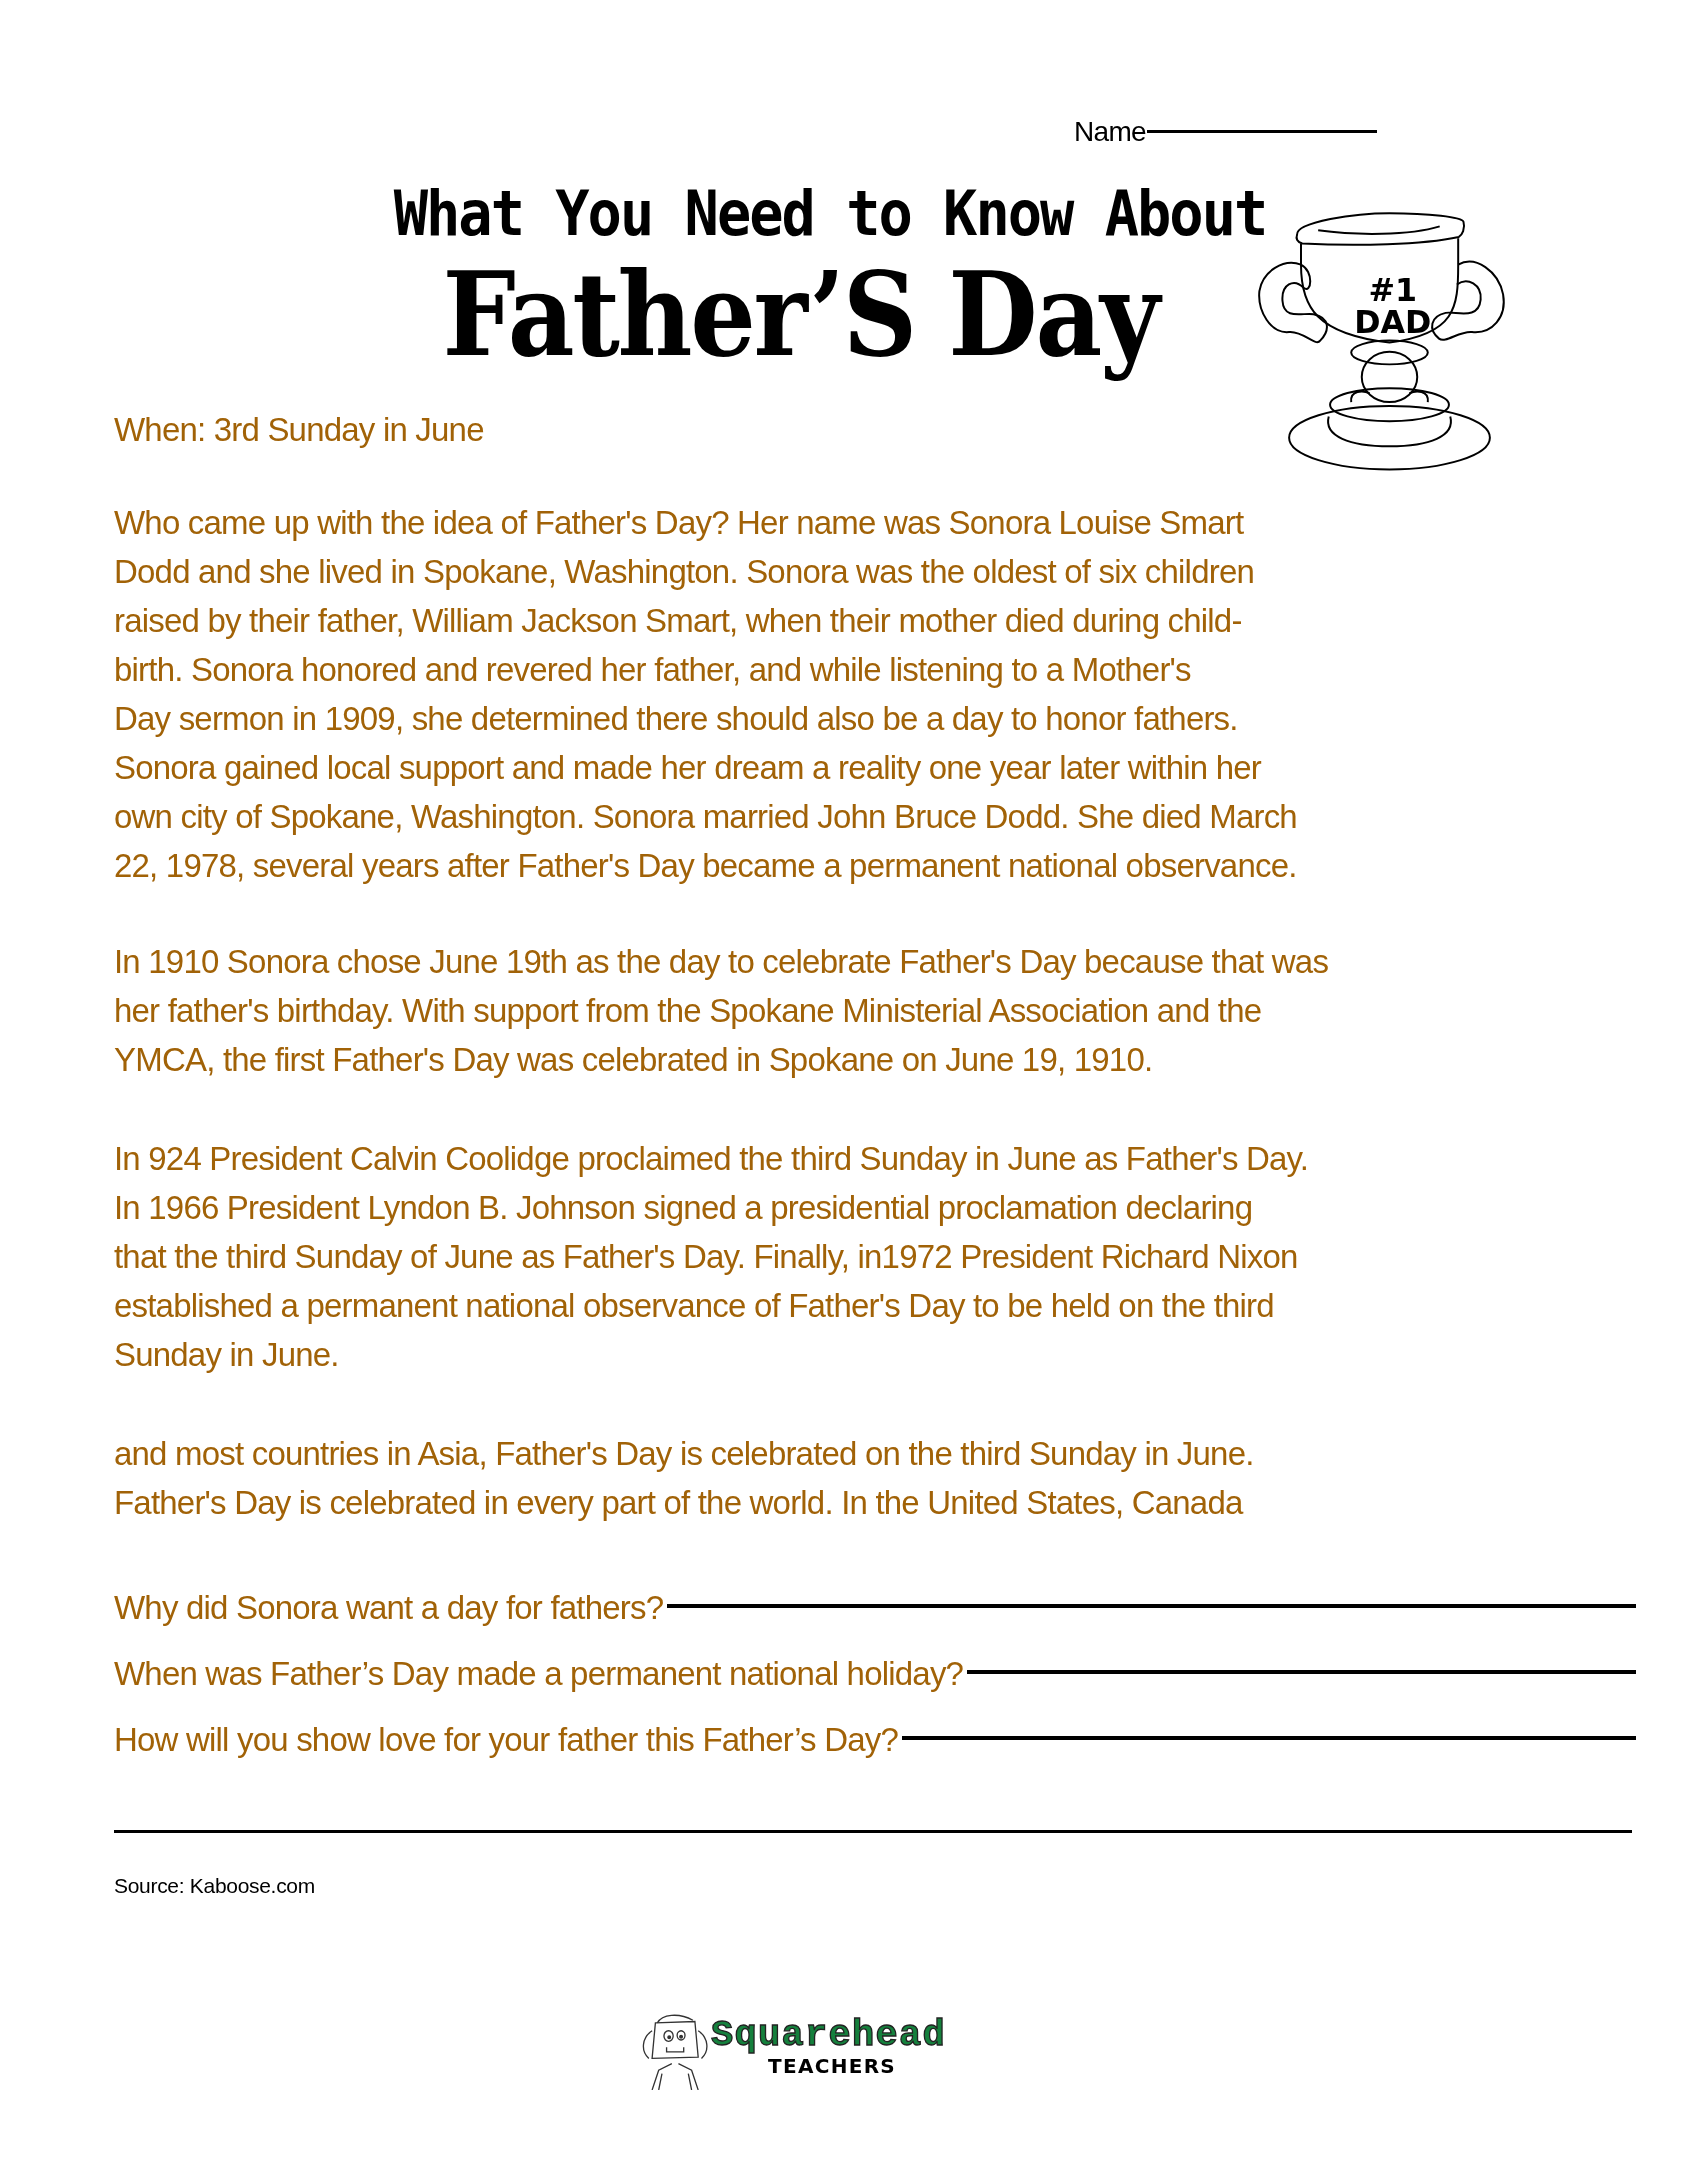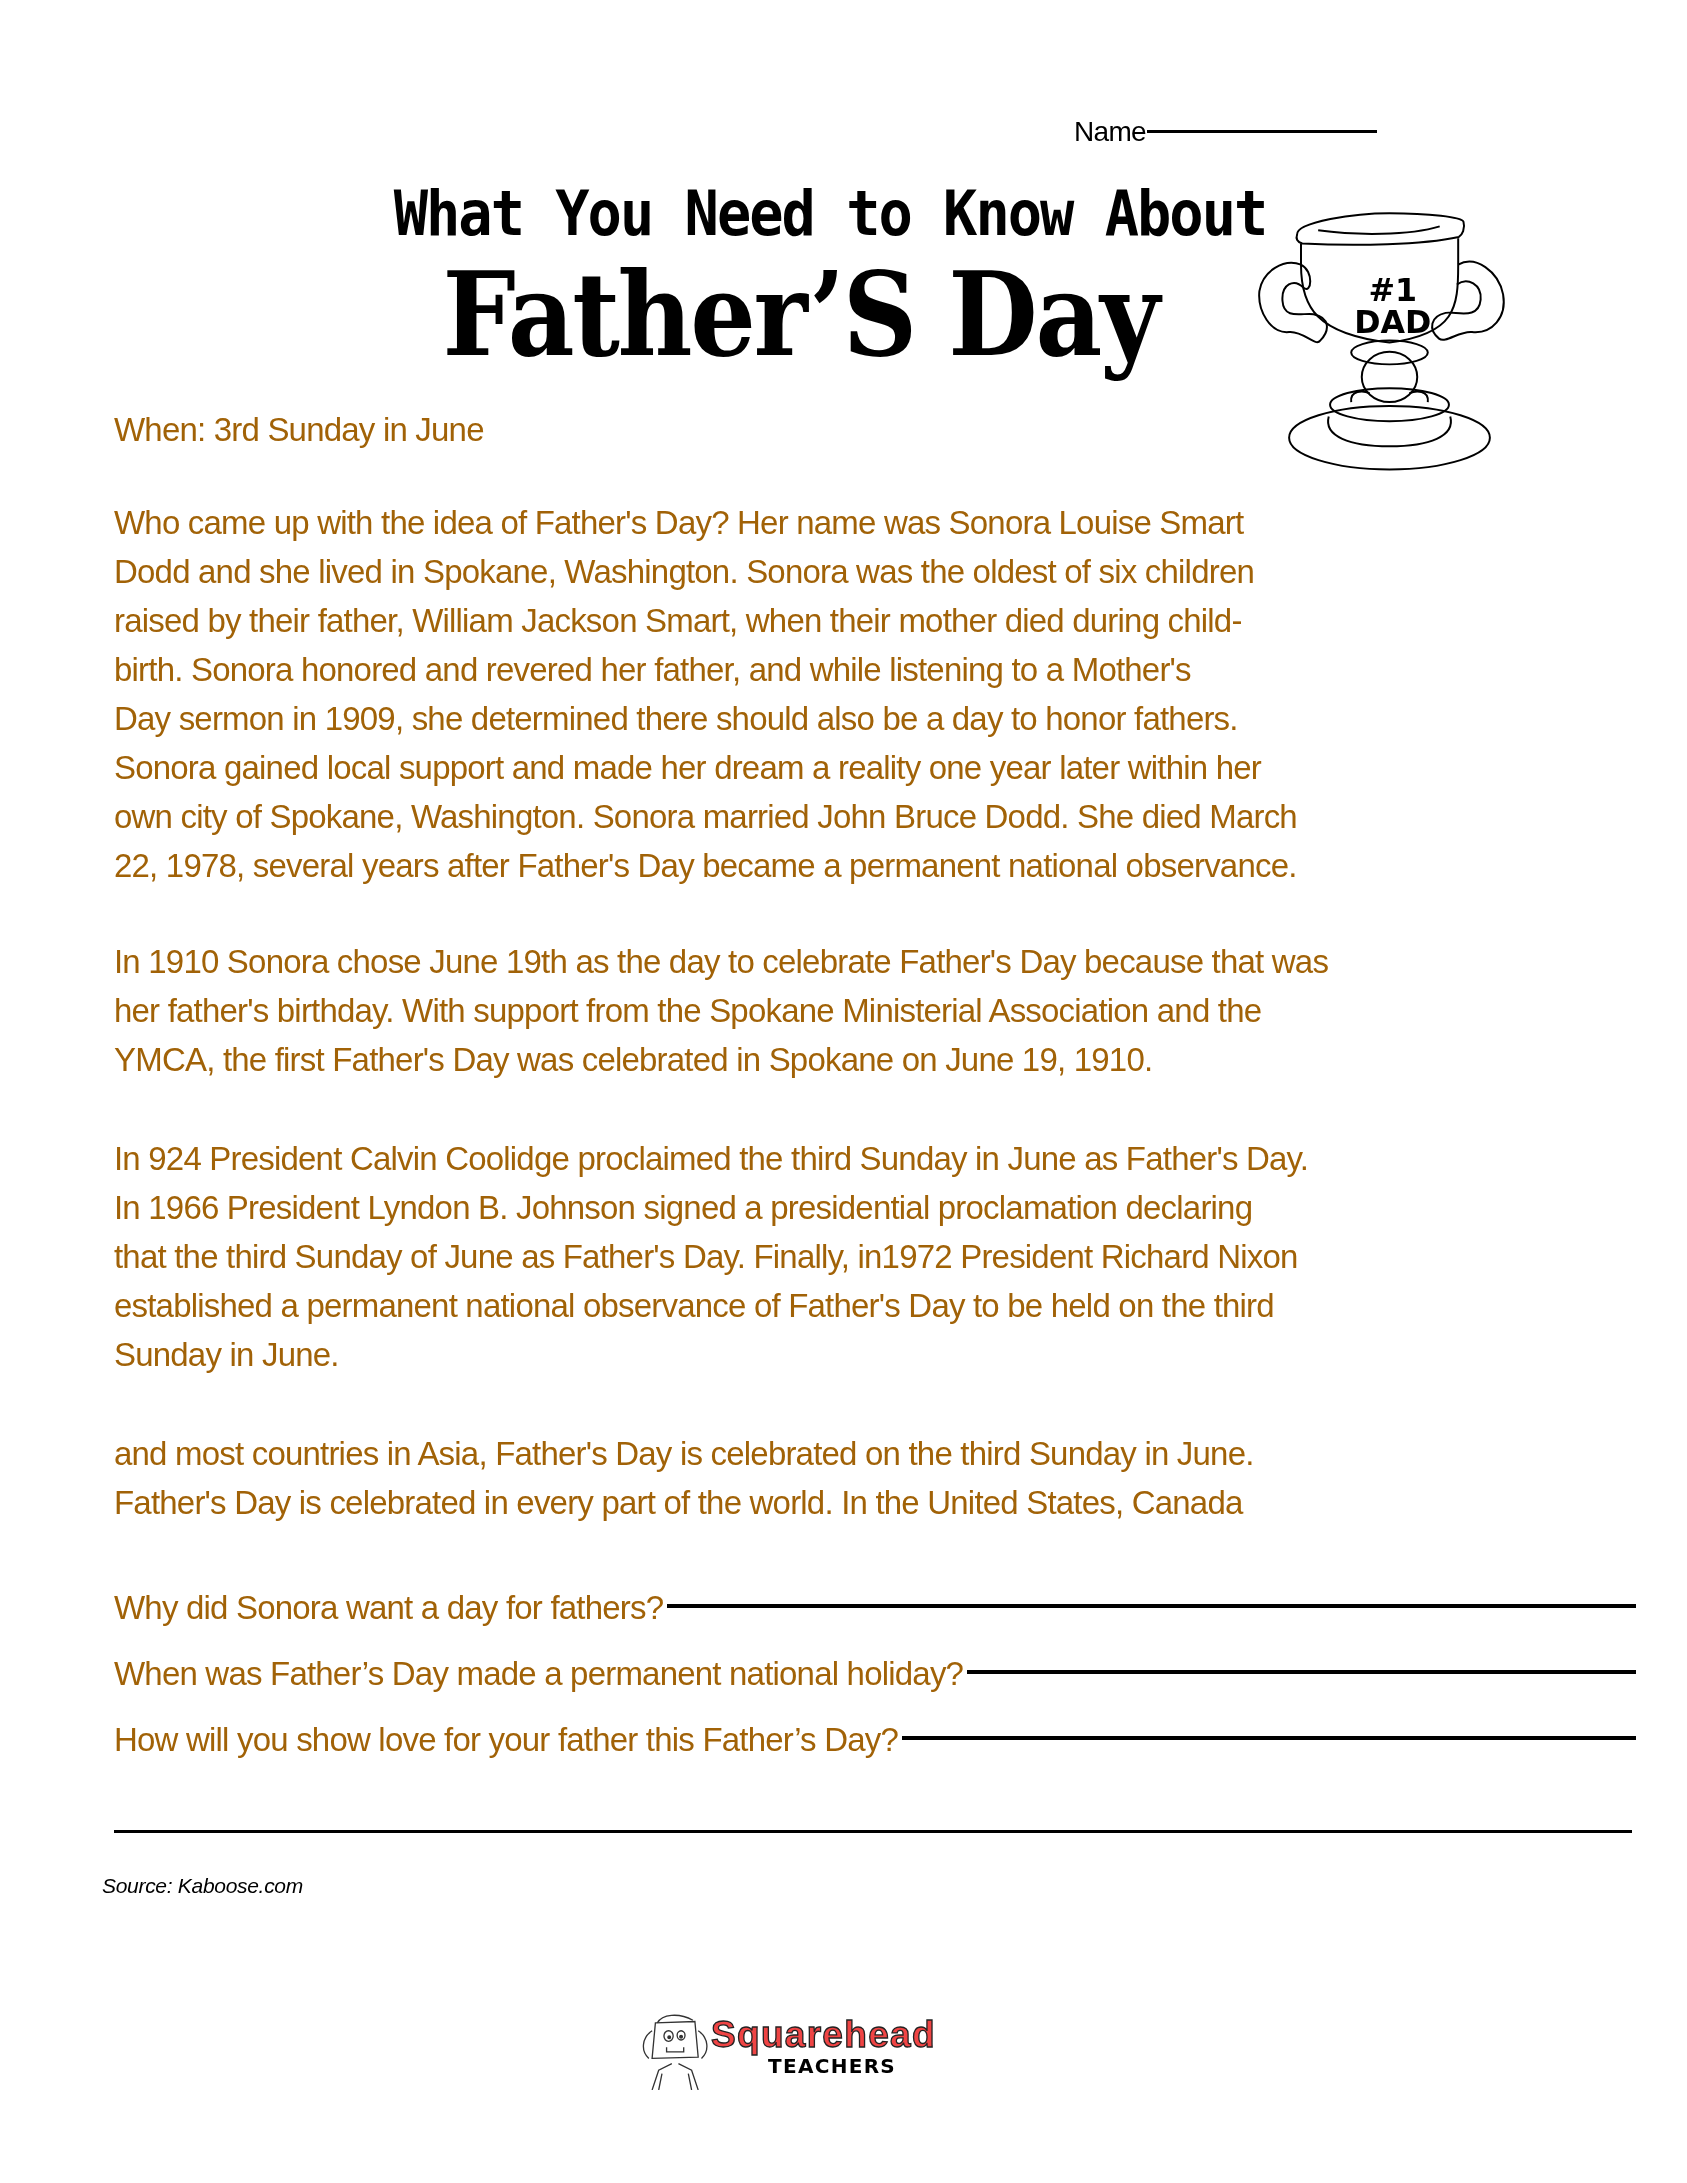--- a/index.html
+++ b/index.html
@@ -124,43 +124,42 @@
 
     .full-line {
       left: 114px;
       top: 1830px;
       width: 1518px;
       height: 3.3px;
       background: #000;
     }
 
     .source {
-      left: 102px;
+      left: 114px;
       top: 1874px;
       font-family: "Liberation Sans", sans-serif;
       font-size: 21px;
       letter-spacing: -0.3px;
-      font-style: italic;
     }
 
     
     .logo {
       left: 632px;
       top: 1991px;
       width: 344px;
       height: 99px;
     }
     .logo-word {
       position: absolute;
       left: 79px;
       top: 24px;
-      font-family: Liberation Sans, sans-serif;
+      font-family: Liberation Mono, monospace;
       font-weight: bold;
       font-size: 37px;
-      color: #ef4444;
+      color: #15803d;
       -webkit-text-stroke: 1.3px #222;
       letter-spacing: 1.3px;
       line-height: 40px;
     }
     .logo-sub {
       position: absolute;
       left: 136px;
       top: 64px;
       font-family: "DejaVu Sans", sans-serif;
       font-weight: bold;

